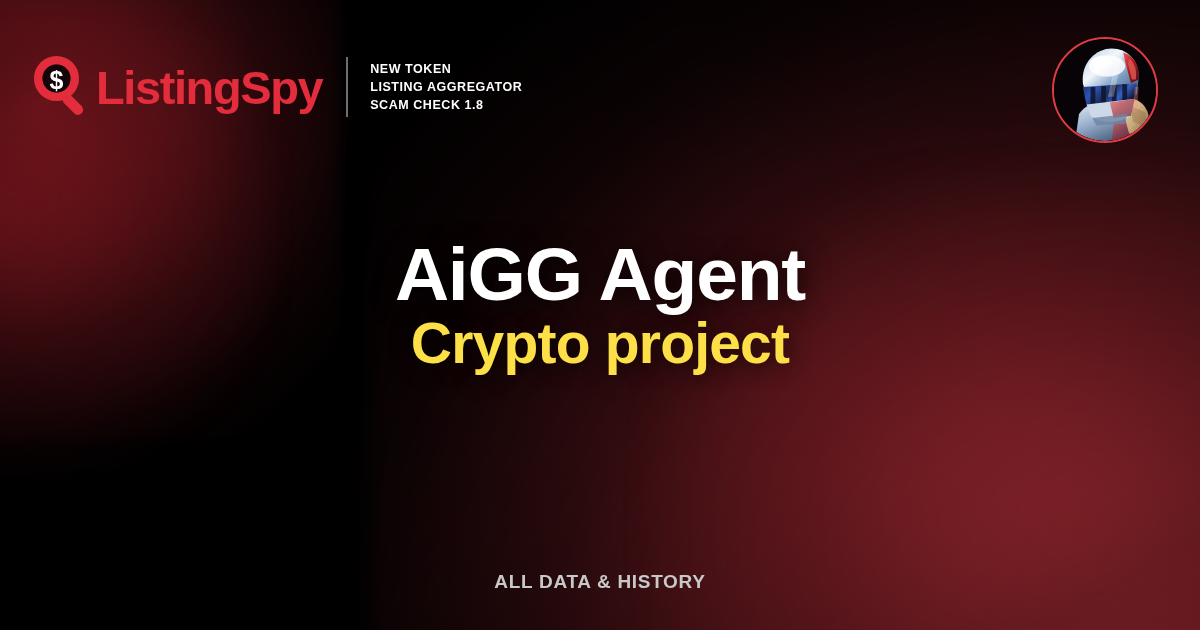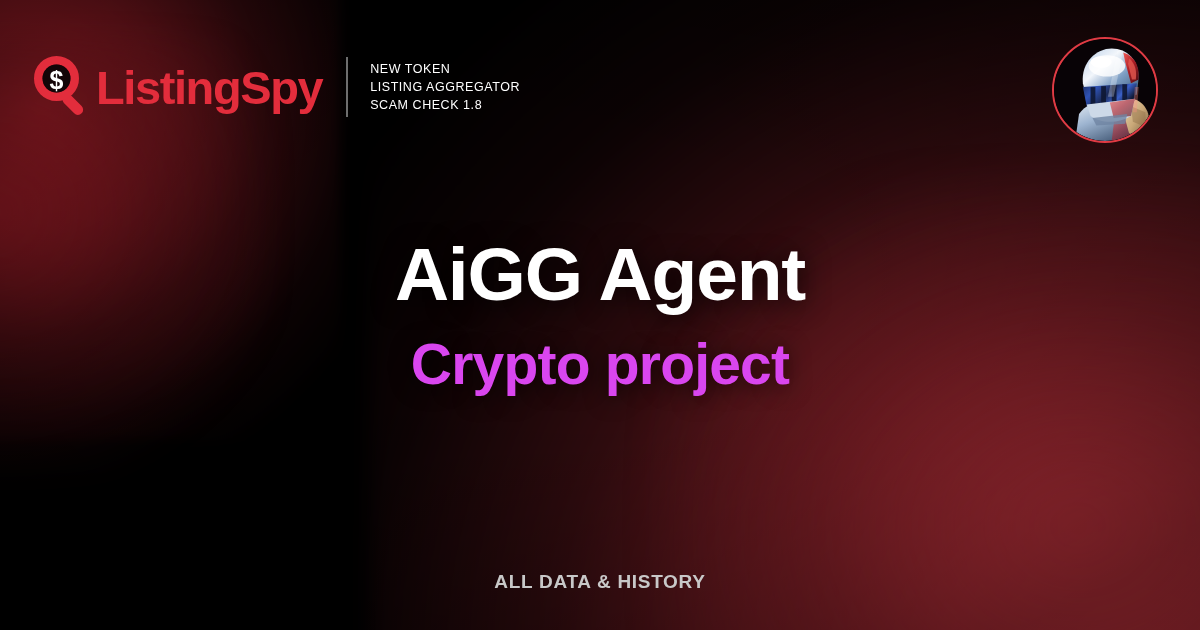--- a/index.html
+++ b/index.html
@@ -93,21 +93,21 @@
     flex:0 0 auto;
   }
   #tagline {
     display:flex; flex-direction:column;
     justify-content:center;
     gap:2px;
   }
   #tagline .tline {
     color:#ffffff;
     font-size:12.5px;
-    font-weight:normal;
+    font-weight:bold;
     letter-spacing:0.55px;
     line-height:1.28;
     white-space:nowrap;
   }
 
   
   #avatar {
     position:absolute;
     left:1052px; top:37px;
     width:106px; height:106px;
@@ -126,24 +126,24 @@
   }
   #project-title {
     font-size:75px;
     font-weight:bold;
     color:#ffffff;
     letter-spacing:-1.2px;
     line-height:1.03;
     text-shadow:0 2px 26px rgba(0,0,0,0.85);
   }
   #project-subtitle {
-    margin-top:22px;
+    margin-top:1px;
     font-size:57px;
     font-weight:bold;
-    color:#d946ef;
+    color:#fde047;
     letter-spacing:-0.8px;
     line-height:1.05;
     text-shadow:0 2px 22px rgba(0,0,0,0.7);
   }
 
   
   #footer {
     position:absolute;
     left:0; top:571px;
     width:1200px;

